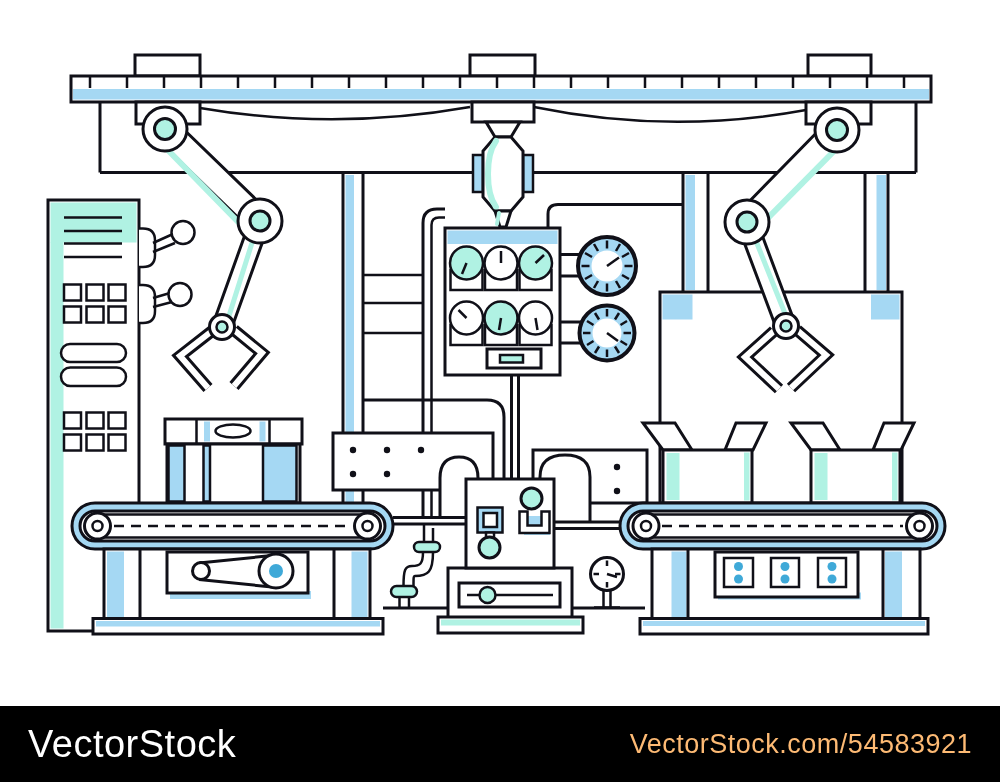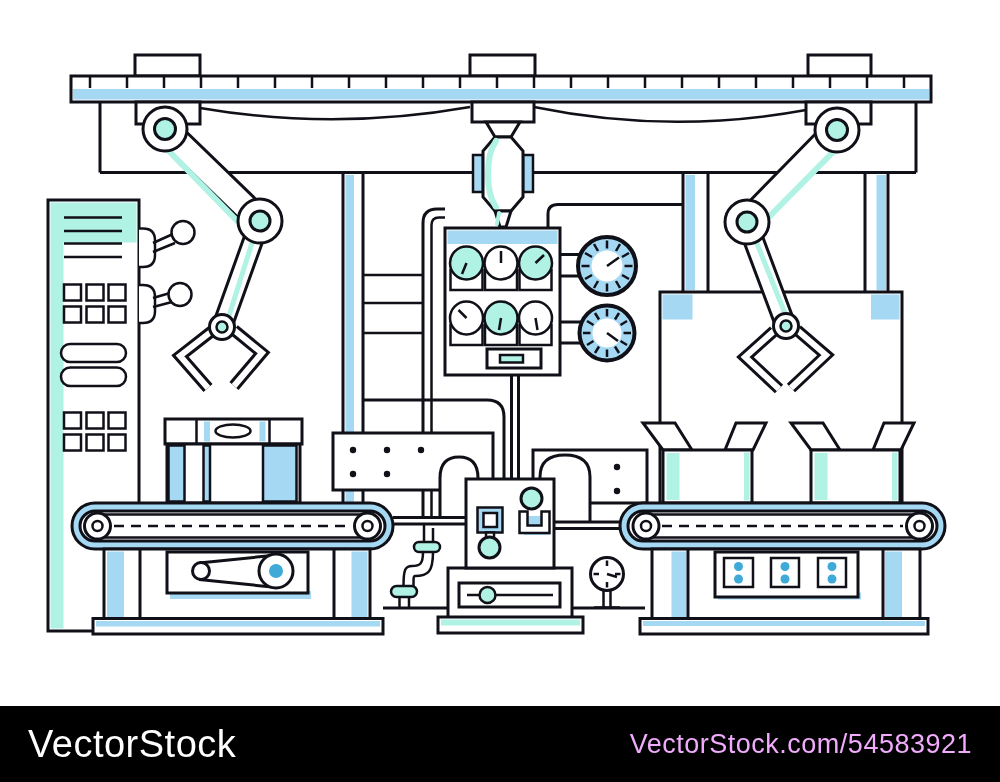--- a/index.html
+++ b/index.html
@@ -21,21 +21,21 @@
   .bdot{fill:#3fa9d8;stroke:none;}
   .tealLine{fill:none;stroke:#b0f2e3;stroke-width:6;stroke-linecap:round;}
   .clawO{fill:none;stroke:#101018;stroke-width:12;stroke-linejoin:miter;stroke-linecap:butt;}
   .clawI{fill:none;stroke:#ffffff;stroke-width:6;stroke-linejoin:miter;stroke-linecap:butt;}
   .dash{fill:none;stroke:#101018;stroke-width:2.5;stroke-dasharray:10 7;}
   
   .wm-bar{position:absolute;left:0;top:706px;width:1000px;height:76px;background:#000000;
           display:flex;align-items:center;justify-content:space-between;box-sizing:border-box;
           padding:11px 28px;}
   .wm-brand{color:#ffffff;font-size:38px;letter-spacing:0.5px;}
-  .wm-ref{color:#f0abfc;font-size:27px;letter-spacing:0.5px;}
+  .wm-ref{color:#fdba74;font-size:27px;letter-spacing:0.5px;}
 </style>
 </head>
 <body>
 
 <div class="stage">
 <svg width="1000" height="706" viewBox="0 0 1000 706">
 
   <g>
     <path class="ln" d="M100 102 V172.5 M100 172.5 H916 M916 102 V172.5"></path>
     <path class="ln" d="M548 228 V214 Q548 204.5 558 204.5 H683"></path>

